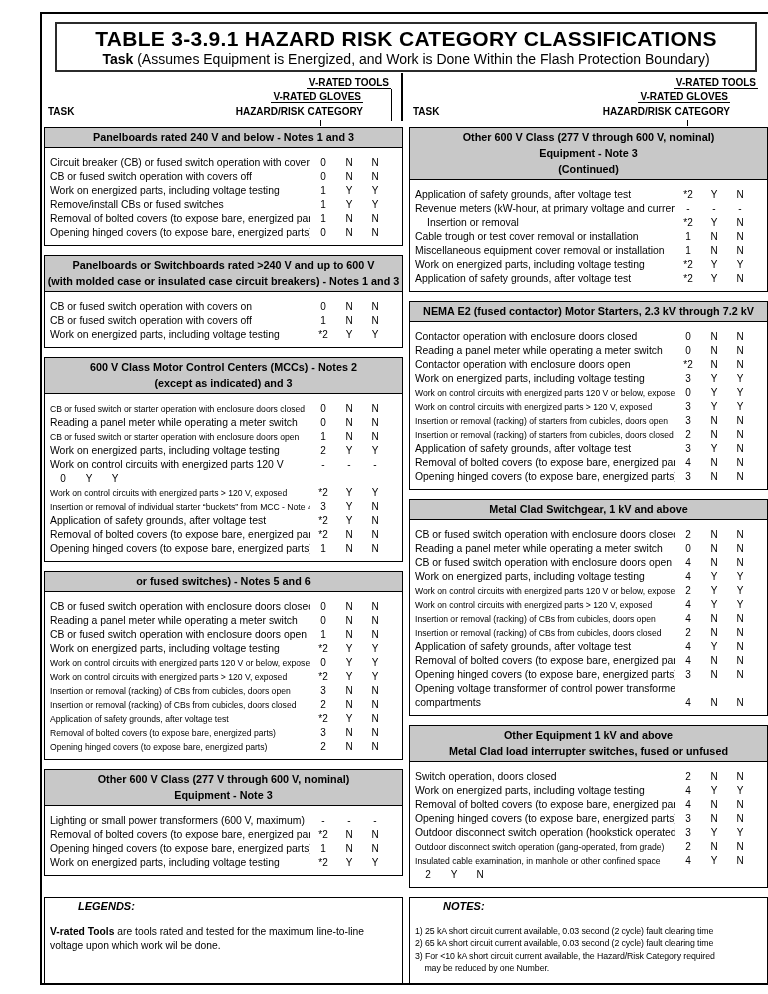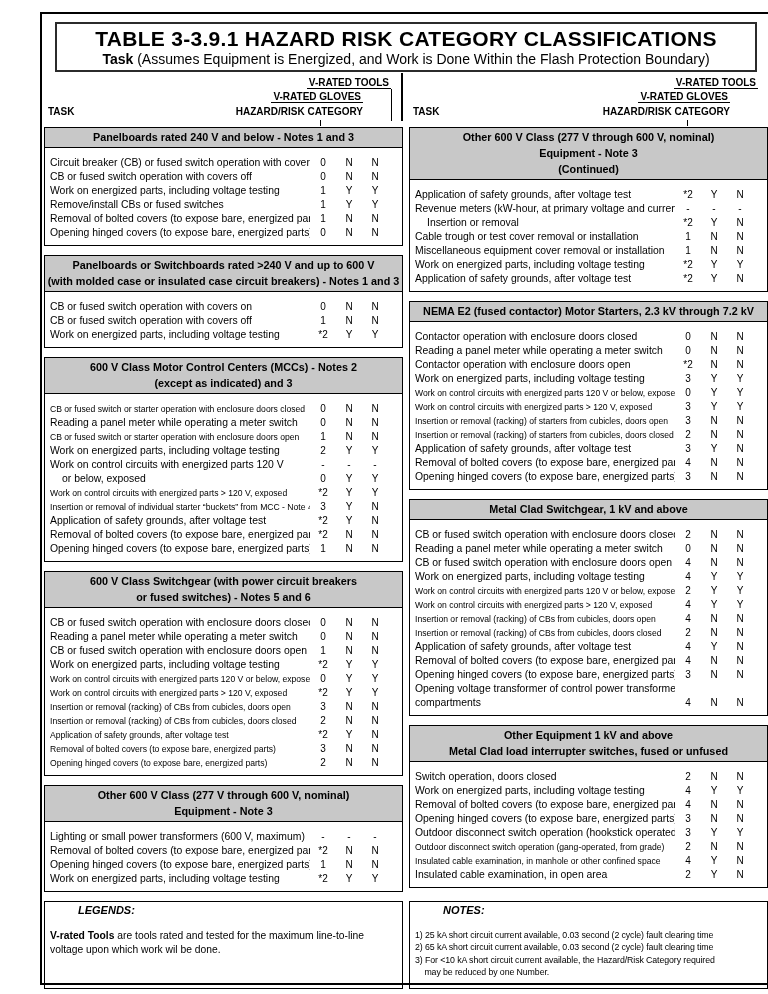--- a/index.html
+++ b/index.html
@@ -171,21 +171,20 @@
               <span class="v">Y</span>
               <span class="v">Y</span>
             </div>
             <div class="trow">
               <span class="task">Work on control circuits with energized parts 120 V</span>
               <span class="v">-</span>
               <span class="v">-</span>
               <span class="v">-</span>
             </div>
             <div class="trow indent">
-              <span class="task">or below, exposed</span>
               <span class="v">0</span>
               <span class="v">Y</span>
               <span class="v">Y</span>
             </div>
             <div class="trow small">
               <span class="task">Work on control circuits with energized parts &gt; 120 V, exposed</span>
               <span class="v">*2</span>
               <span class="v">Y</span>
               <span class="v">Y</span>
             </div>
@@ -210,21 +209,20 @@
             <div class="trow">
               <span class="task">Opening hinged covers (to expose bare, energized parts)</span>
               <span class="v">1</span>
               <span class="v">N</span>
               <span class="v">N</span>
             </div>
           </div>
         </div>
         <div class="section">
           <div class="sec-h">
-            <div>600 V Class Switchgear (with power circuit breakers</div>
             <div>or fused switches) - Notes 5 and 6</div>
           </div>
           <div class="sec-body">
             <div class="trow">
               <span class="task">CB or fused switch operation with enclosure doors closed</span>
               <span class="v">0</span>
               <span class="v">N</span>
               <span class="v">N</span>
             </div>
             <div class="trow">
@@ -574,21 +572,20 @@
               <span class="v">N</span>
               <span class="v">N</span>
             </div>
             <div class="trow small">
               <span class="task">Insulated cable examination, in manhole or other confined space</span>
               <span class="v">4</span>
               <span class="v">Y</span>
               <span class="v">N</span>
             </div>
             <div class="trow">
-              <span class="task">Insulated cable examination, in open area</span>
               <span class="v">2</span>
               <span class="v">Y</span>
               <span class="v">N</span>
             </div>
           </div>
         </div>
       </div>
   </div>
 
   <div class="bottom">

